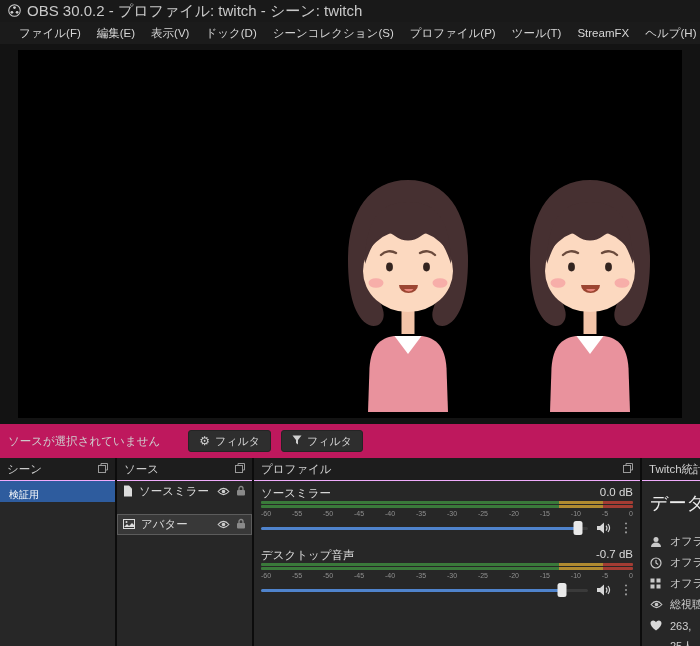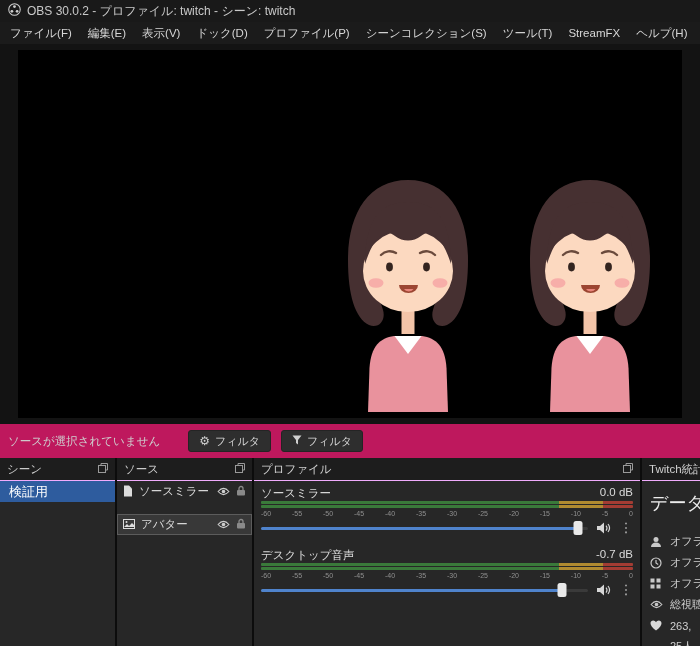--- a/index.html
+++ b/index.html
@@ -2,25 +2,25 @@
 <html><head>
 <meta charset="utf-8">
 <style>
   html,body{margin:0;padding:0;background:#111;}
   .app{position:relative;width:700px;height:646px;background:#191919;overflow:hidden;
        font-family:"Liberation Sans",sans-serif;user-select:none;}
 
   
   .titlebar{position:absolute;top:0;left:0;width:700px;height:22px;background:#191919;
             display:flex;align-items:center;gap:6px;padding:0 8px;box-sizing:border-box;
-            font-size:12px;color:#c9c9c9;}
+            font-size:15px;color:#c9c9c9;}
 
   
   .menubar{position:absolute;top:22px;left:0;width:700px;height:22px;background:#1b1b1b;
-           display:flex;align-items:center;padding:0 2px;box-sizing:border-box;
+           display:flex;align-items:center;padding:0 11px;box-sizing:border-box;
            font-size:11.5px;color:#d6d6d6;}
   .menu-item{padding:3px 8px;border-radius:2px;white-space:nowrap;}
 
   
   .preview{position:absolute;top:44px;left:0;width:700px;height:380px;background:#131313;}
   .canvas{position:absolute;left:18px;top:6px;width:664px;height:368px;background:#000;overflow:hidden;}
 
   
   .controlbar{position:absolute;top:424px;left:0;width:700px;height:34px;background:#be185d;
               display:flex;align-items:center;padding:0 8px;box-sizing:border-box;gap:10px;
@@ -36,21 +36,21 @@
          display:flex;gap:2px;}
   .dock{background:#272727;display:flex;flex-direction:column;overflow:hidden;}
   .dock-scenes{width:115px;flex:none;}
   .dock-sources{width:135px;flex:none;}
   .dock-mixer{width:386px;flex:none;}
   .dock-twitch{flex:1;}
   .dock-header{height:22px;flex:none;background:#1d1d1d;border-bottom:1px solid #f0abfc;
                display:flex;align-items:center;justify-content:space-between;padding:0 7px;
                font-size:11.5px;color:#d0d0d0;white-space:nowrap;overflow:hidden;}
 
-  .scene-item{height:21px;display:flex;align-items:center;padding:0 9px;font-size:13px;color:#e6e6e6;}
+  .scene-item{height:21px;display:flex;align-items:flex-end;padding:0 9px;font-size:10px;color:#e6e6e6;}
   .scene-item.selected{background:#2e5c9e;color:#fff;}
 
   .source-row{height:21px;display:flex;align-items:center;gap:6px;padding:0 6px;
               font-size:11.5px;color:#dcdcdc;box-sizing:border-box;}
   .source-row .label{flex:1;overflow:hidden;white-space:nowrap;}
   .source-row.selected{background:#383838;box-shadow:inset 0 0 0 1px #5c5c5c;margin-top:12px;}
 
   
   .mixer-body{padding:5px 7px;display:flex;flex-direction:column;gap:11px;}
   .chan-top{display:flex;justify-content:space-between;font-size:11.5px;color:#dcdcdc;height:15px;}
@@ -88,22 +88,22 @@
         </svg>
     </span>
     <span>OBS 30.0.2 - プロファイル: twitch - シーン: twitch</span>
   </div>
 
   <div class="menubar">
     <span class="menu-item">ファイル(F)</span>
     <span class="menu-item">編集(E)</span>
     <span class="menu-item">表示(V)</span>
     <span class="menu-item">ドック(D)</span>
+    <span class="menu-item">シーンコレクション(S)</span>
     <span class="menu-item">プロファイル(P)</span>
-    <span class="menu-item">シーンコレクション(S)</span>
     <span class="menu-item">ツール(T)</span>
     <span class="menu-item">StreamFX</span>
     <span class="menu-item">ヘルプ(H)</span>
   </div>
 
   <div class="preview">
     <div class="canvas">
       <svg width="664" height="368" viewBox="0 0 664 368">
         <defs>
           <g id="girl">

